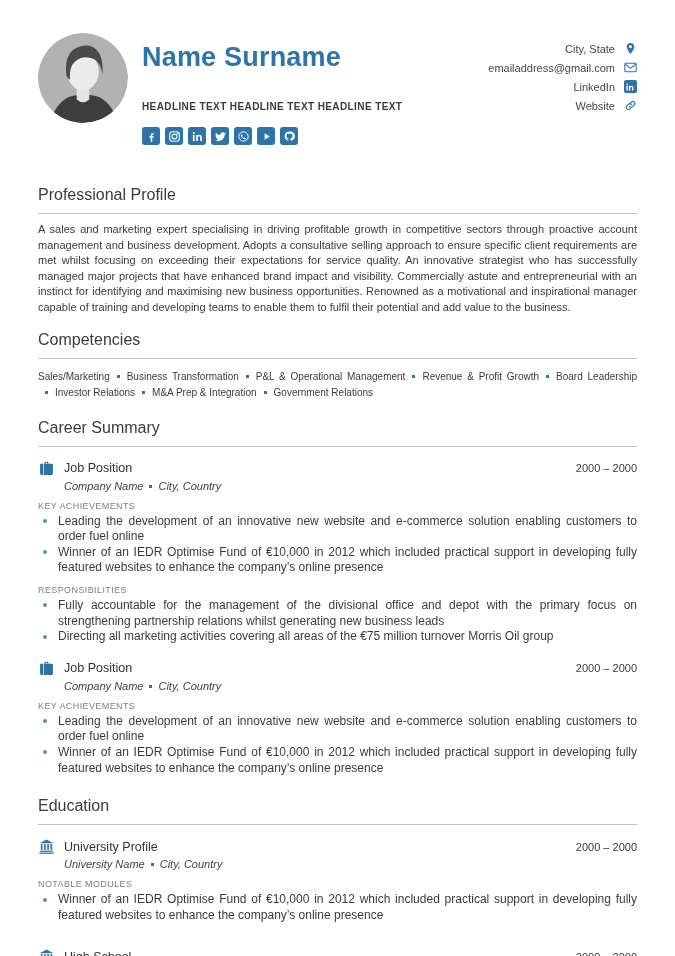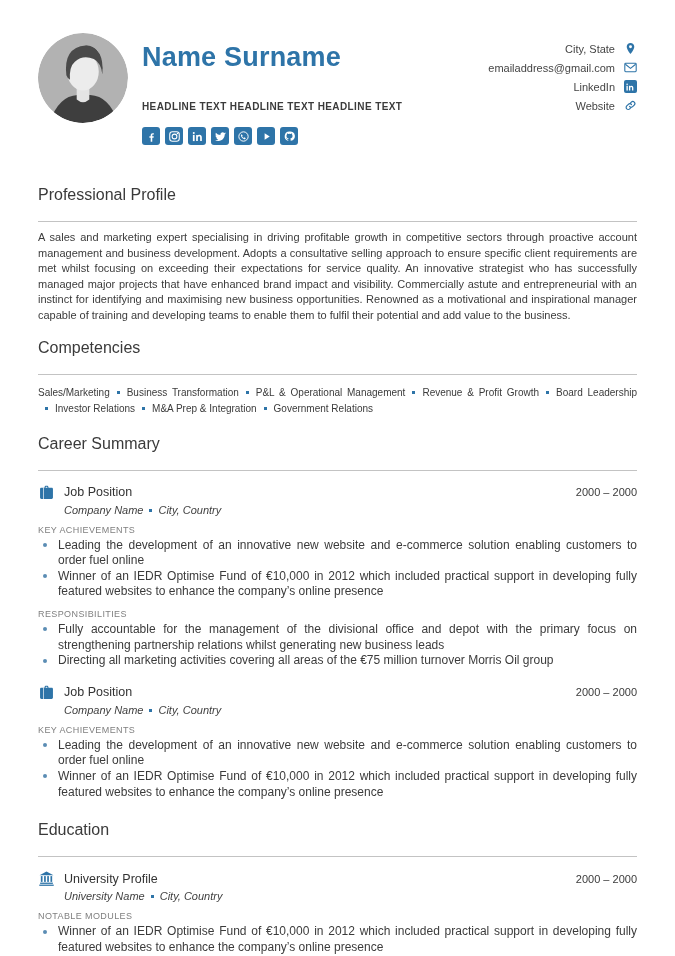--- a/index.html
+++ b/index.html
@@ -28,21 +28,21 @@
   .contact-row { display: flex; align-items: center; justify-content: flex-end; height: 19px; }
   .contact-label { font-size: 11px; color: #454545; }
   .contact-icon { width: 14px; margin-left: 8px; display: flex; justify-content: center; }
   .contact-icon svg { width: 13px; height: 13px; display: block; }
   .li-badge { width: 13px; height: 13px; background:#2E74A8; border-radius:2px; display:flex; align-items:center; justify-content:center; }
   .li-badge svg { width: 10px; height: 10px; }
 
   
   .section-title {
     font-size: 16px; color: #3a3a3a; font-weight: 400;
-    border-bottom: 1px solid #c3c3c3; padding-bottom: 17px;
+    border-bottom: 1px solid #c3c3c3; padding-bottom: 9px;
   }
   .sec-profile { margin-top: 41px; }
   .sec-competencies { margin-top: 15px; }
   .sec-career { margin-top: 18px; }
   .sec-education { margin-top: 21px; }
 
   .body-text {
     margin-top: 8px; font-size: 11px; line-height: 15.6px;
     text-align: justify; color: #3b3b3b;
   }

